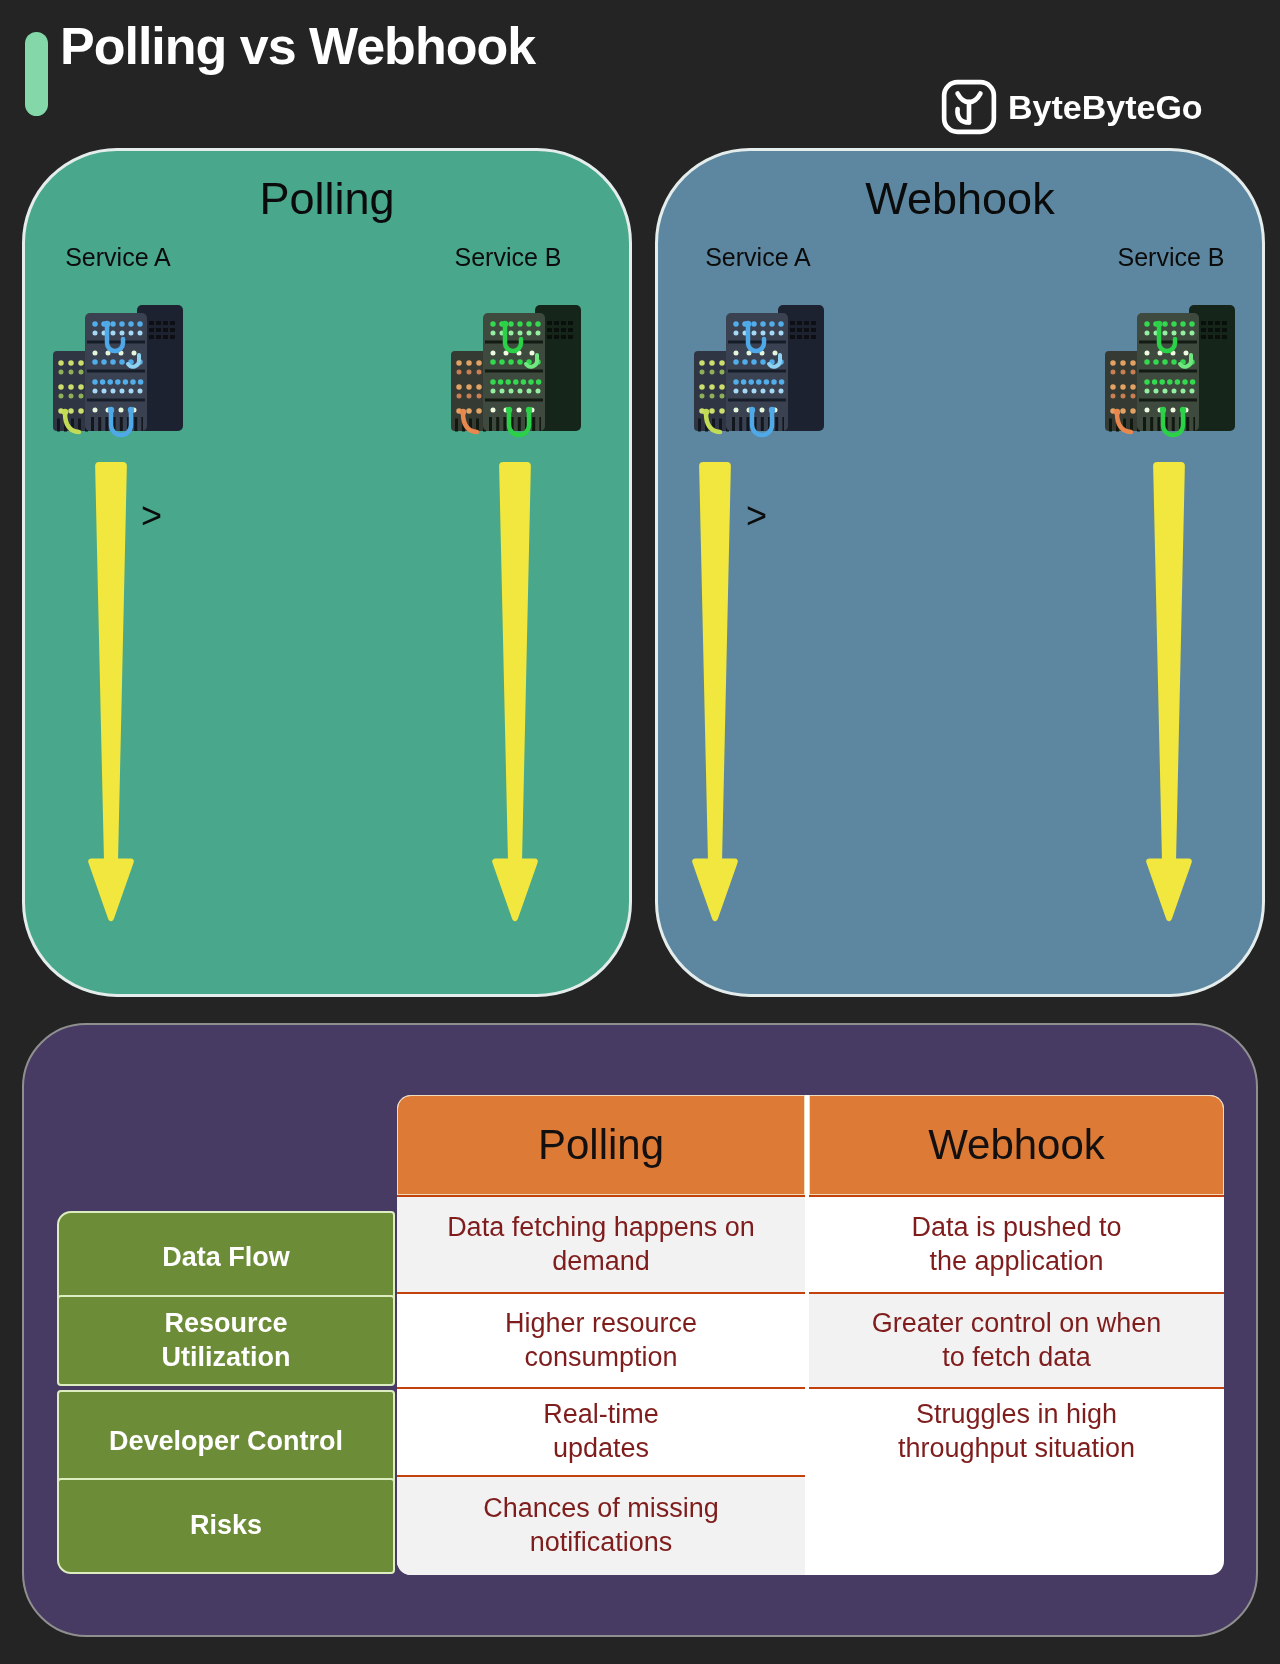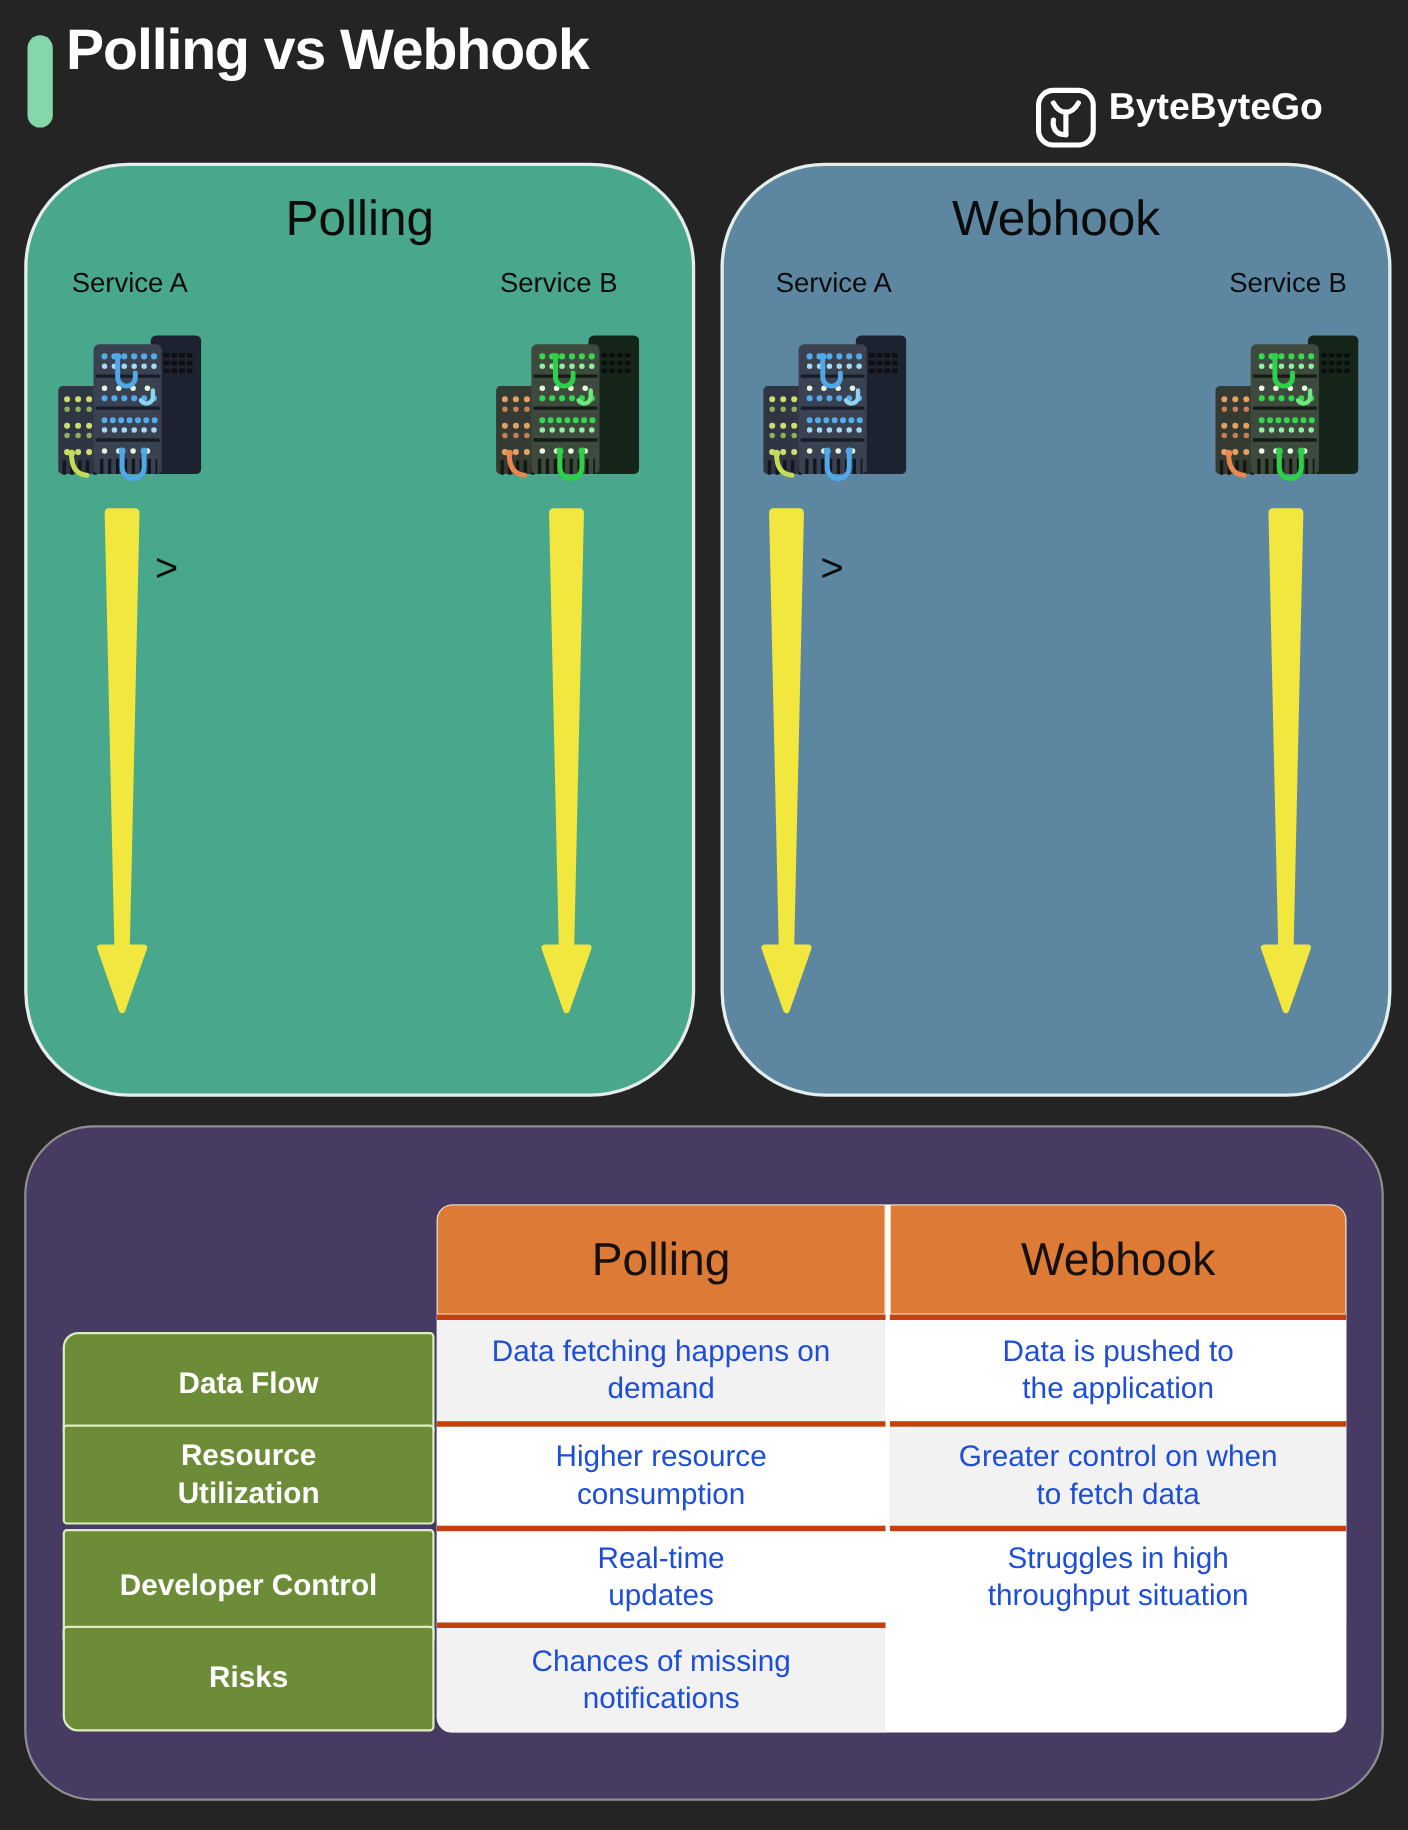--- a/index.html
+++ b/index.html
@@ -4,21 +4,21 @@
 <style>
   html,body{margin:0;padding:0;background:#242424;}
   .canvas{position:relative;width:1280px;height:1664px;background:var(--bg,#242424);
           font-family:"Liberation Sans",sans-serif;overflow:hidden;}
 
   
   .accent-bar{position:absolute;left:25px;top:32px;width:23px;height:84px;border-radius:12px;
               background:var(--accent-bar,#84d7a8);}
   .page-title{position:absolute;left:60px;top:18px;margin:0;font-size:52px;line-height:1.1;
               font-weight:800;color:#fff;letter-spacing:-1px;}
-  .brand{position:absolute;left:940px;top:78px;display:flex;gap:10px;color:#fff;}
+  .brand{position:absolute;left:940px;top:78px;display:flex;align-items:center;gap:10px;color:#fff;}
   .brand svg{display:block;}
   .brand-name{font-size:34px;font-weight:700;letter-spacing:0;}
 
   
   .panel{position:absolute;top:148px;width:610px;height:849px;border-radius:95px;
          border:3px solid #e4edec;box-sizing:border-box;}
   .panel.polling{left:22px;background:var(--polling-panel,#49a78c);}
   .panel.webhook{left:655px;background:var(--webhook-panel,#5d87a0);}
   .panel h2{position:absolute;left:0;right:0;top:22px;margin:0;text-align:center;
             font-size:45px;font-weight:400;color:#0b0b0b;}
@@ -39,22 +39,22 @@
   
   .compare{position:absolute;left:22px;top:1023px;width:1236px;height:614px;border-radius:64px;
            background:var(--table-panel,#473b63);border:2px solid #8f8f8f;box-sizing:border-box;}
   .tbl{position:absolute;left:373px;top:70px;width:827px;height:480px;border-radius:14px;
        overflow:hidden;background:#fff;display:grid;
        grid-template-columns:408px 415px;column-gap:4px;
        grid-template-rows:100px 97px 95px 88px 100px;}
   .th{background:var(--header-orange,#dd7b36);display:flex;align-items:center;justify-content:center;
       font-size:42px;color:#151010;border:1px solid #f0dcbd;box-sizing:border-box;}
   .td{display:flex;align-items:center;justify-content:center;text-align:center;
-      font-size:27px;line-height:1.25;color:#1d4ed8;white-space:pre-line;
-      border-top:5px solid #c2410c;box-sizing:border-box;}
+      font-size:27px;line-height:1.25;color:#7f1d1d;white-space:pre-line;
+      border-top:2px solid #c2410c;box-sizing:border-box;}
   .td.shade{background:var(--cell-gray,#f2f2f2);}
   .td.plain{background:var(--cell-white,#ffffff);}
   .rowlbl{position:absolute;left:33px;width:338px;background:var(--row-green,#6d8c38);
           border:2px solid #dcedc0;box-sizing:border-box;border-radius:4px;
           display:flex;align-items:center;justify-content:center;text-align:center;
           color:#fff;font-size:27px;font-weight:700;white-space:pre-line;line-height:1.25;}
   .rowlbl.first{border-top-left-radius:14px;margin-top:13px;}
   .rowlbl.last{border-bottom-left-radius:14px;}
 </style>
 </head>

